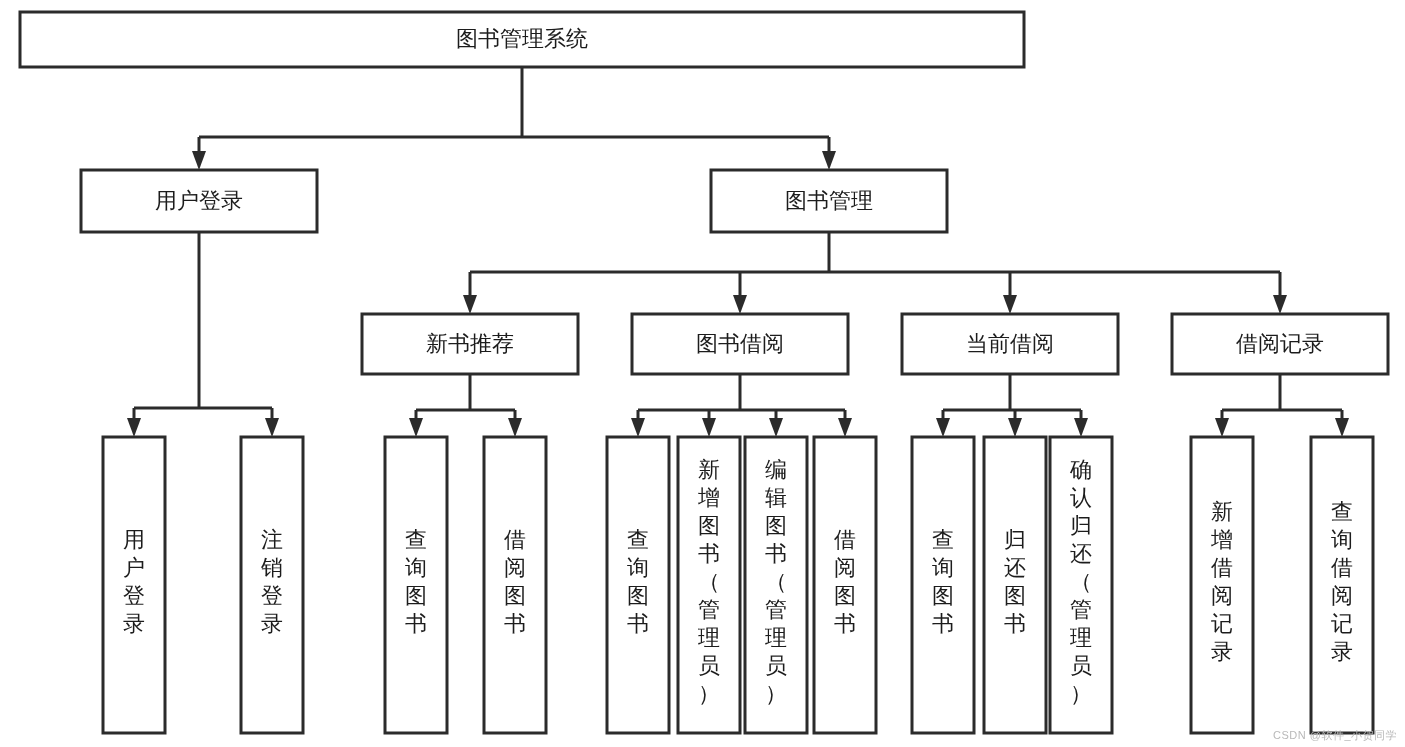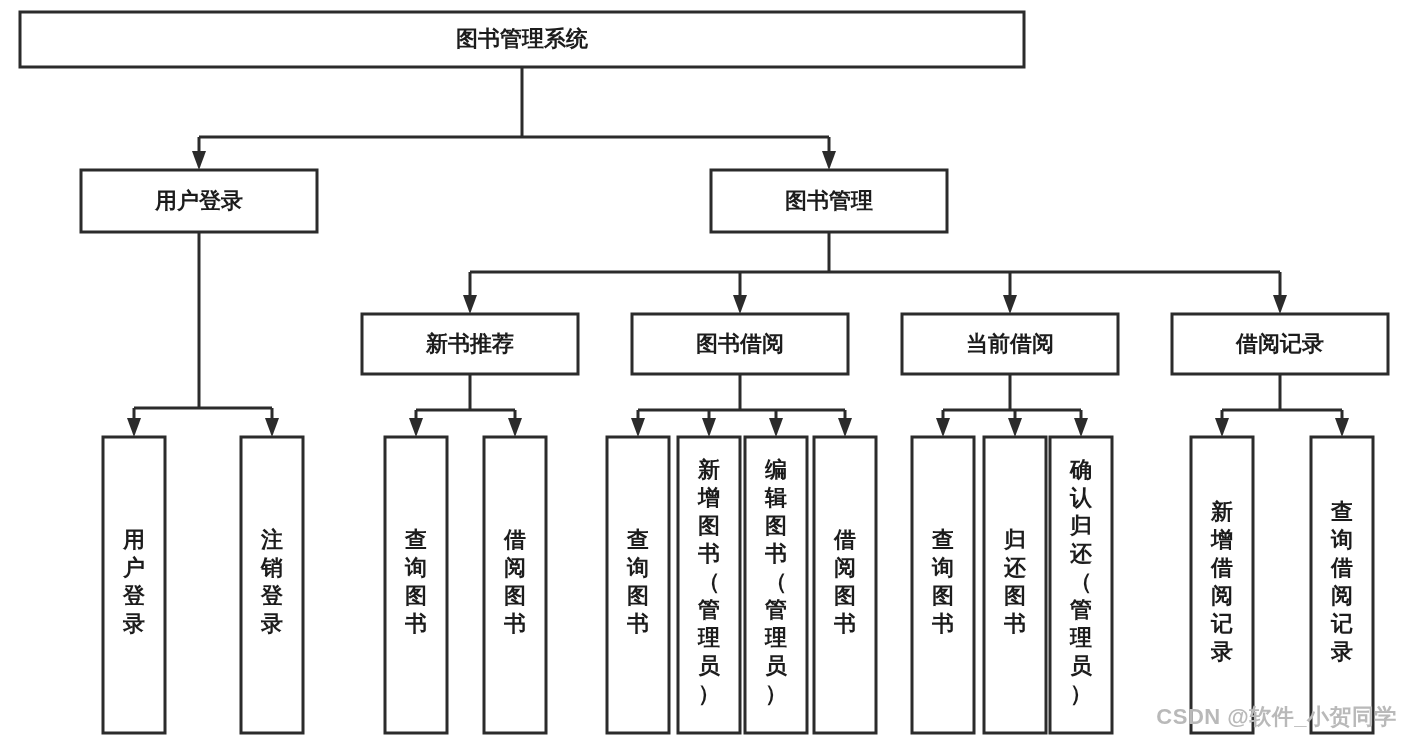--- a/index.html
+++ b/index.html
@@ -1,37 +1,37 @@
 <!DOCTYPE html>
 <html><head>
 <meta charset="utf-8">
 <style>
   html,body{margin:0;padding:0;background:#ffffff;}
   body{
     width:1405px;height:747px;overflow:hidden;
     font-family:"Liberation Sans","DejaVu Sans",sans-serif;
     -webkit-font-smoothing:antialiased;
   }
-  #diagram-root{position:relative;width:1405px;height:747px;background:#ffffff;font-weight:bold;}
+  #diagram-root{position:relative;width:1405px;height:747px;background:#ffffff;}
   svg.diagram-canvas{position:absolute;left:0;top:0;width:1405px;height:747px;display:block;}
   .node-box{fill:#ffffff;stroke:#2b2b2b;stroke-width:3;}
   .connector{stroke:#2b2b2b;stroke-width:3;fill:none;}
   .arrow-head{fill:#2b2b2b;stroke:none;}
   .node-label-h{
     font-family:"Liberation Sans","DejaVu Sans",sans-serif;
     font-size:22px;fill:#1c1c1c;text-anchor:middle;dominant-baseline:middle;
   }
   .node-label-v{
     font-family:"Liberation Sans","DejaVu Sans",sans-serif;
     font-size:22px;fill:#1c1c1c;text-anchor:middle;
   }
   .watermark{
-    position:absolute;right:8px;bottom:15px;
+    position:absolute;right:8px;bottom:4px;
     font-family:"Liberation Sans","DejaVu Sans",sans-serif;
-    font-size:22px;color:#b9b9b9;white-space:nowrap;letter-spacing:0.5px;
+    font-size:11px;color:#b9b9b9;white-space:nowrap;letter-spacing:0.5px;
   }
 </style>
 </head>
 <body>
 
 <div id="diagram-root">
   <svg class="diagram-canvas" id="diagram-svg" viewBox="0 0 1405 747" xmlns="http://www.w3.org/2000/svg">
       <g>
         <rect x="20" y="12" width="1004" height="55" class="node-box"></rect>
         <text x="522" y="40.5" class="node-label-h">图书管理系统</text>

